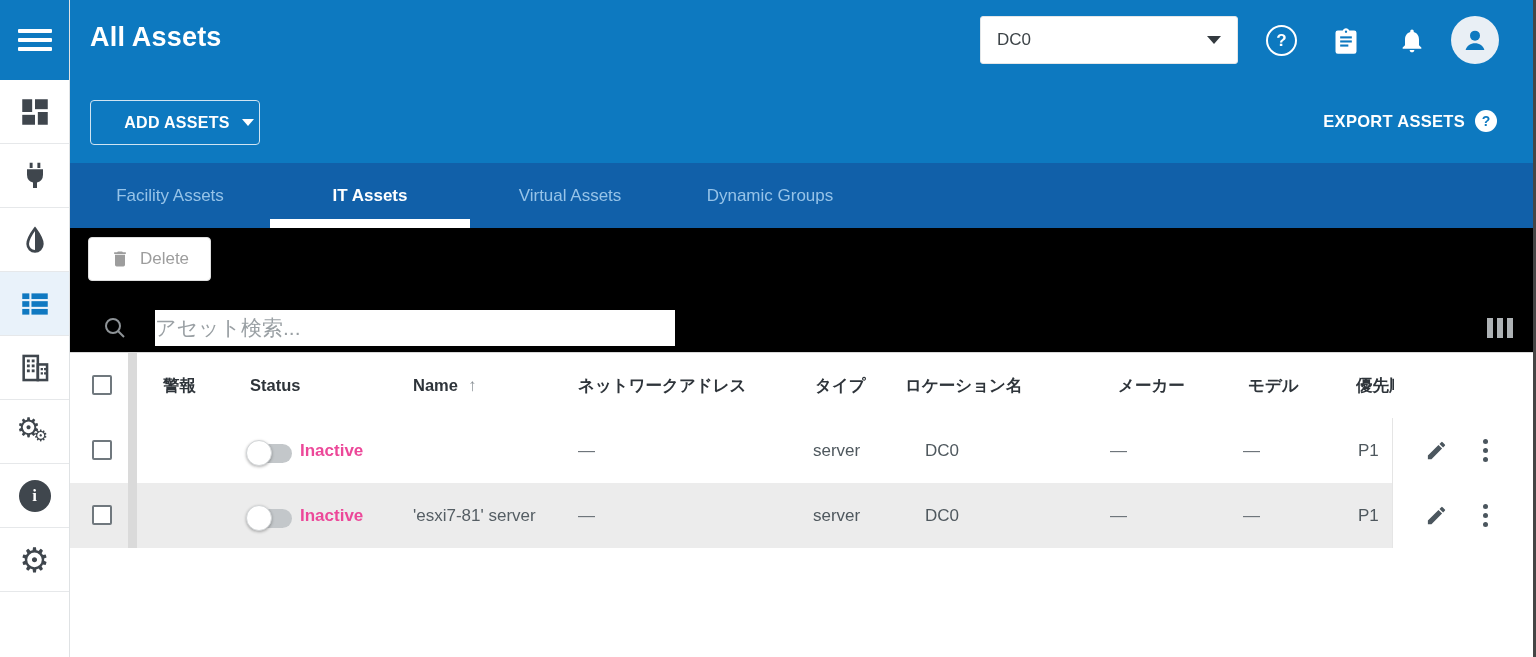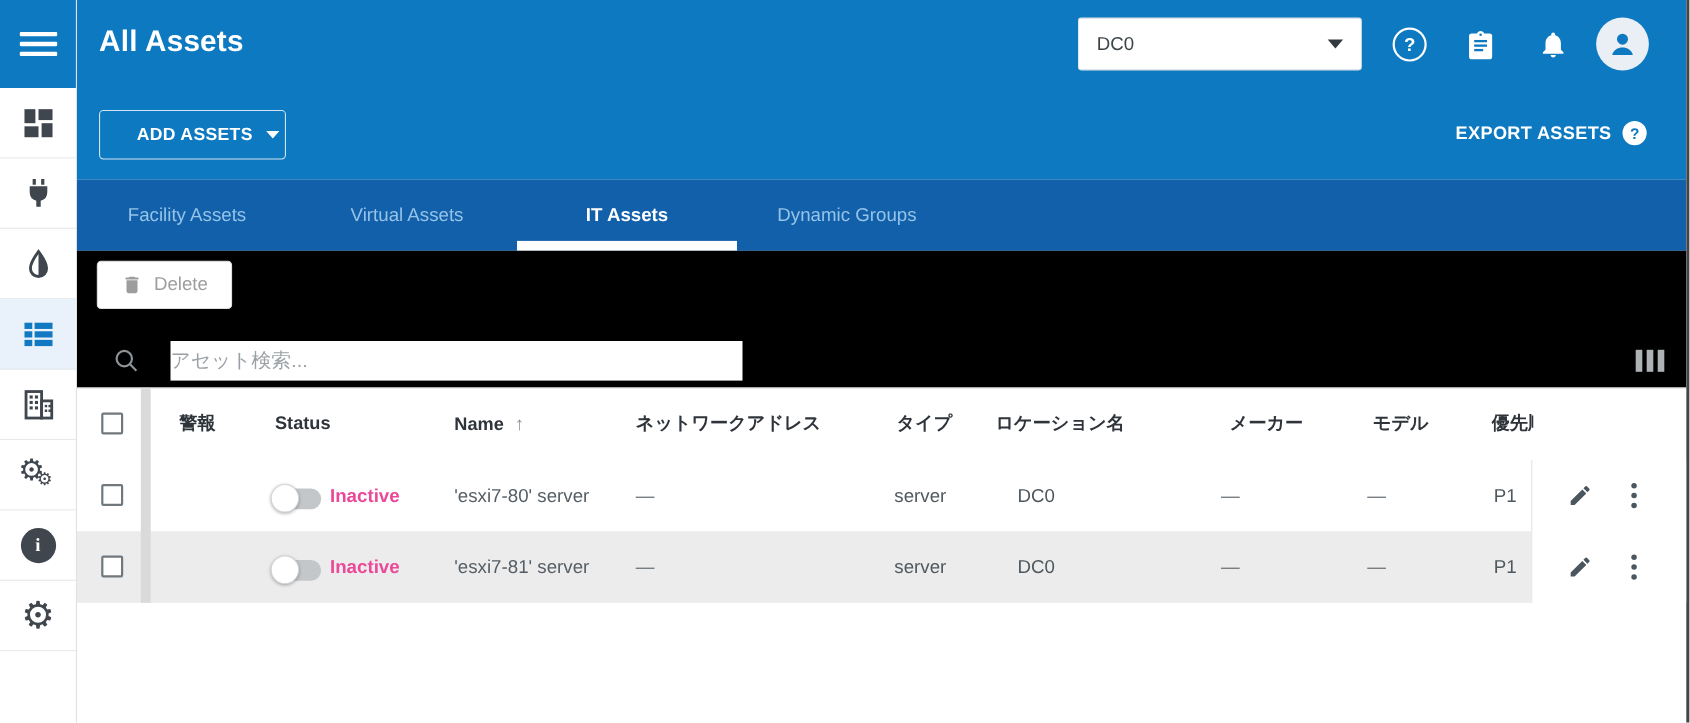--- a/index.html
+++ b/index.html
@@ -41,21 +41,21 @@
   
   .tabbar { height:65px; background:#1160a9; display:flex; }
   .tab { position:relative; width:200px; text-align:center; line-height:65px; font-size:17px; color:#96c3e8; cursor:pointer; }
   .tab.active { color:#fff; font-weight:bold; }
   .tab.active::after { content:""; position:absolute; left:0; bottom:0; width:100%; height:9px; background:#fff; }
 
   
   .toolbar { position:relative; height:125px; background:#000000; border-bottom:1px solid #d8d8d8; }
   .delete-btn { position:absolute; left:18px; top:9px; width:123px; height:44px; background:#fff; border:1px solid #dedede; border-radius:4px; display:flex; align-items:center; justify-content:center; gap:10px; color:#9d9d9d; font-size:17px; cursor:default; }
   .search-icon { position:absolute; left:33px; top:88px; }
-  .search-input { position:absolute; left:85px; top:82px; width:520px; height:36px; border:none; outline:none; font-size:18px; color:#4c545a; font-family:"Liberation Sans","DejaVu Sans",sans-serif; }
+  .search-input { position:absolute; left:85px; top:82px; width:520px; height:36px; border:none; outline:none; font-size:21px; color:#4c545a; font-family:"Liberation Sans","DejaVu Sans",sans-serif; }
   .search-input::placeholder { color:#9aa0a4; opacity:1; }
   .columns-icon { position:absolute; left:1417px; top:90px; display:flex; gap:4px; cursor:pointer; }
   .columns-icon i { display:block; width:6px; height:20px; background:#aeb2b5; }
 
   
   .table-wrap { position:relative; }
   .pinned-strip { position:absolute; left:58px; top:0; width:9px; height:195px; background:#dadada; z-index:3; }
   .thead { position:relative; height:65px; background:#fff; }
   .hc { position:absolute; top:0; line-height:65px; font-size:16.5px; font-weight:bold; color:#2e343a; white-space:nowrap; }
   .h-alarm{left:93px;} .h-status{left:180px;} .h-name{left:343px;} .h-net{left:508px;}
@@ -208,22 +208,22 @@
       </div>
 
       <div class="export-assets">
         <span class="lbl">EXPORT ASSETS</span>
         <span class="help-circ-small">?</span>
       </div>
     </div>
 
     <div class="tabbar">
       <div class="tab">Facility Assets</div>
+      <div class="tab active">IT Assets</div>
       <div class="tab">Virtual Assets</div>
-      <div class="tab active">IT Assets</div>
       <div class="tab">Dynamic Groups</div>
     </div>
 
     <div class="toolbar">
       <div class="delete-btn">
         <svg width="20" height="22" viewBox="0 0 24 24" fill="#9d9d9d">
           <path d="M6 19a2 2 0 0 0 2 2h8a2 2 0 0 0 2-2V7H6v12zM19 4h-3.5l-1-1h-5l-1 1H5v2h14V4z"></path>
         </svg>
         <span>Delete</span>
       </div>
@@ -257,21 +257,20 @@
         <span class="hc h-prio">優先順位</span>
       </div>
 
       <div class="row">
         <div class="stripe"></div>
         <span class="checkbox"></span>
         <span class="toggle">
             <span class="knob"></span>
           </span>
         <span class="cell c-status-label">Inactive</span>
-        <span class="cell c-name">'esxi7-80' server</span>
         <span class="cell c-net">—</span>
         <span class="cell c-type">server</span>
         <span class="cell c-loc">DC0</span>
         <span class="cell c-maker">—</span>
         <span class="cell c-model">—</span>
         <span class="cell c-prio">P1</span>
         <span class="actions">
           <span class="edit-btn">
             <svg width="23" height="23" viewBox="0 0 24 24" fill="#4b565e">
               <path d="M3 17.25V21h3.75L17.81 9.94l-3.75-3.75L3 17.25zM20.71 7.04a1 1 0 0 0 0-1.41l-2.34-2.34a1 1 0 0 0-1.41 0l-1.83 1.83 3.75 3.75 1.83-1.83z"></path>

